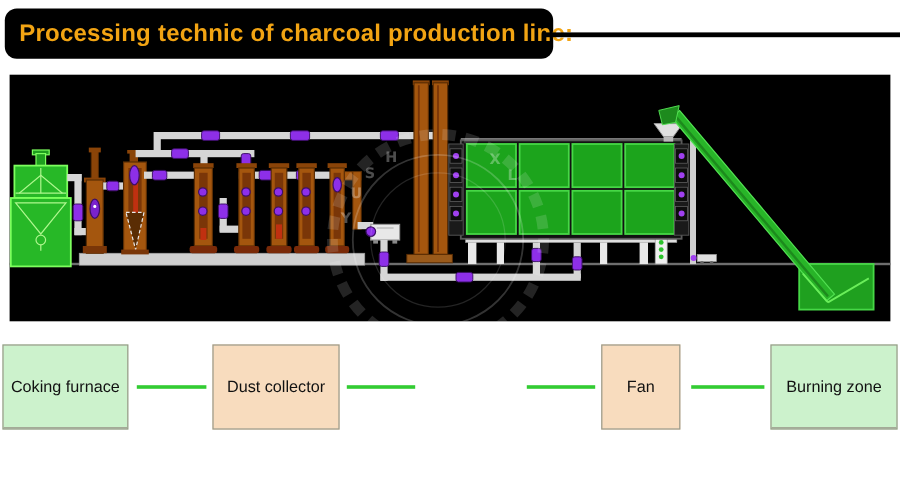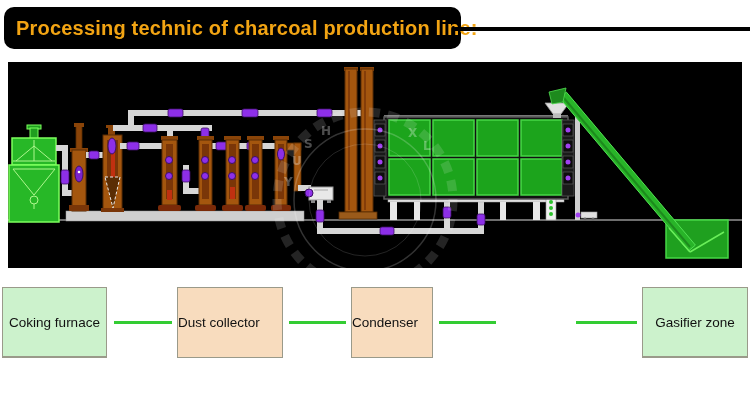--- a/index.html
+++ b/index.html
@@ -7,21 +7,21 @@
   .page { position:relative; width:750px; height:401px; background:#ffffff; overflow:hidden;
           font-family:"Liberation Sans", sans-serif; }
   .title-bar { position:absolute; left:4px; top:7px; width:457px; height:42px;
                background:#000; border-radius:10px; display:flex; align-items:center; }
   .title-text { color:#f2a413; font-size:20px; font-weight:bold; padding-left:12px;
                 letter-spacing:.2px; white-space:nowrap; }
   .title-rule { position:absolute; left:455px; top:27px; width:295px; height:4px; background:#000; }
   .diagram-wrap { position:absolute; left:0; top:62px; width:750px; height:206px; }
   .flowchart { position:absolute; left:0; top:287px; width:750px; height:71px; }
   .fc-box { position:absolute; top:0; height:71px; border:1px solid #9a9a8a;
-            display:flex; align-items:center; justify-content:flex-start;
+            display:flex; align-items:center; justify-content:center;
             font-size:13.5px; color:#111; text-align:center; }
   .fc-green { background:#ccf2cc; }
   .fc-peach { background:#f8dcbe; }
   .fc-two { flex-direction:column; align-items:stretch; justify-content:stretch; padding:0; }
   .fc-cell { flex:1; display:flex; align-items:center; justify-content:center; }
   .fc-cell.divided { border-bottom:1px solid #9a9a8a; }
   .fc-conn { position:absolute; top:34px; height:3px; background:#33cc33; }
 </style>
 </head>
 <body>
@@ -273,23 +273,23 @@
 
   <div class="flowchart">
     <div class="fc-box fc-green fc-two" style="left:2px;width:105px">
       <div class="fc-cell divided">Coking furnace</div>
     </div>
     <div class="fc-conn" style="left:114px;width:58px"></div>
     <div class="fc-box fc-peach" style="left:177px;width:106px">
       <span>Dust collector</span>
     </div>
     <div class="fc-conn" style="left:289px;width:57px"></div>
-    <div class="fc-box fc-peach" style="left:351px;width:82px">
-      <span>Condenser</span>
-    </div>
     <div class="fc-conn" style="left:439px;width:57px"></div>
+    <div class="fc-box fc-peach" style="left:501px;width:66px">
+      <span>Fan</span>
+    </div>
     <div class="fc-conn" style="left:576px;width:61px"></div>
     <div class="fc-box fc-green fc-two" style="left:642px;width:106px">
-      <div class="fc-cell divided">Gasifier zone</div>
+      <div class="fc-cell divided">Burning zone</div>
     </div>
   </div>
 
 </div>
 
 </body></html>

